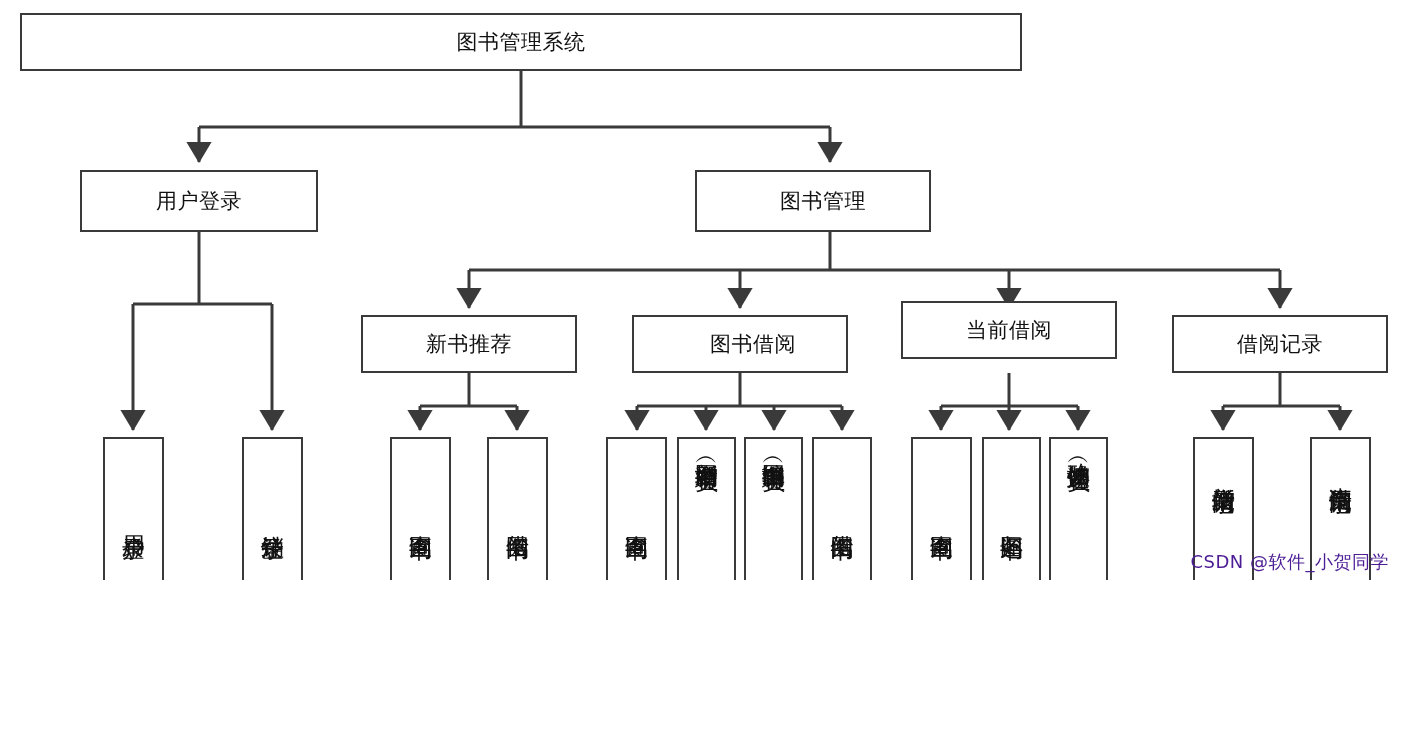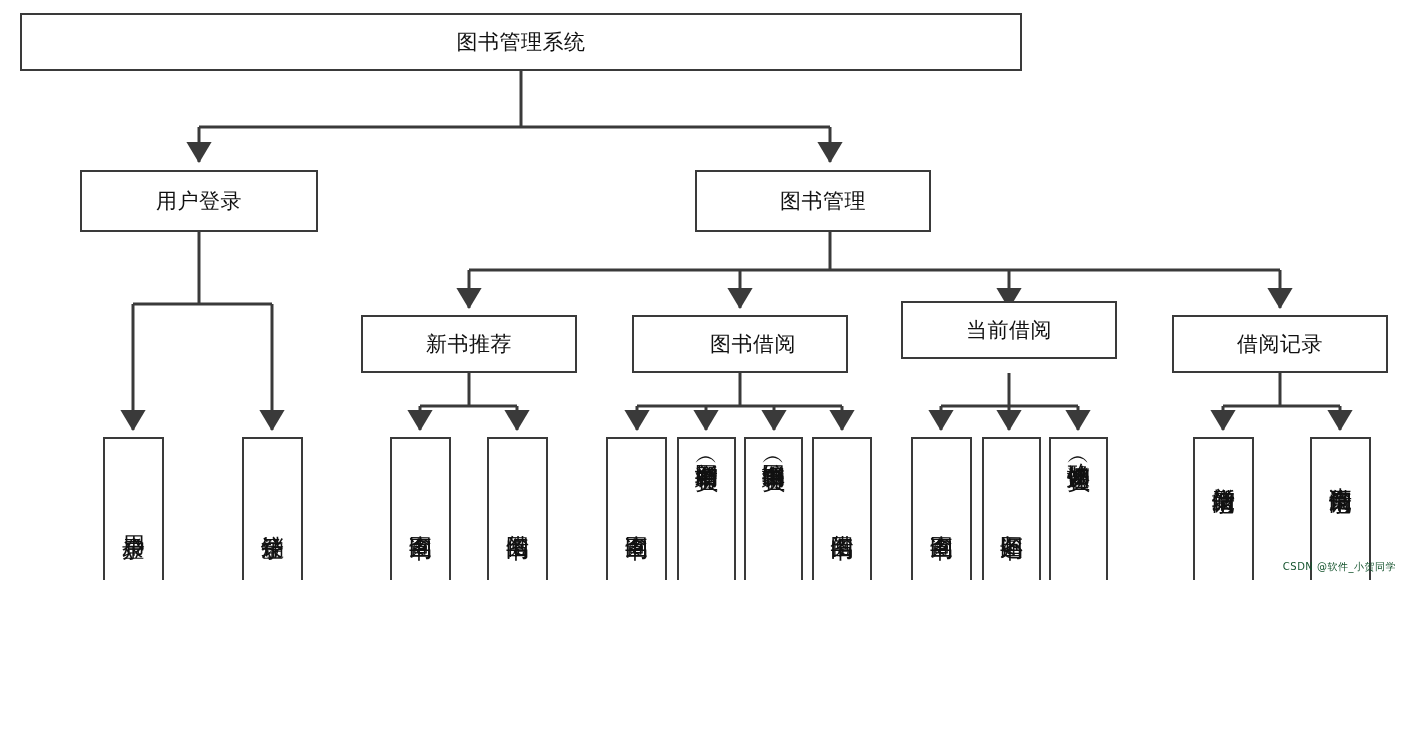--- a/index.html
+++ b/index.html
@@ -59,24 +59,24 @@
   .node.vertical .node-label {
     writing-mode: vertical-rl;
     text-orientation: upright;
     font-size: 23px;
     line-height: 1.0;
     letter-spacing: 1px;
     white-space: nowrap;
   }
   #watermark {
     position: absolute;
-    right: 9px;
+    right: 16px;
     bottom: 6px;
-    font-size: 10px;
-    color: #14532d;
+    font-size: 18px;
+    color: #4c1d95;
     letter-spacing: 0.5px;
     z-index: 5;
     white-space: nowrap;
   }
 </style>
 </head>
 <body>
 
 <div id="diagram-root">
 

